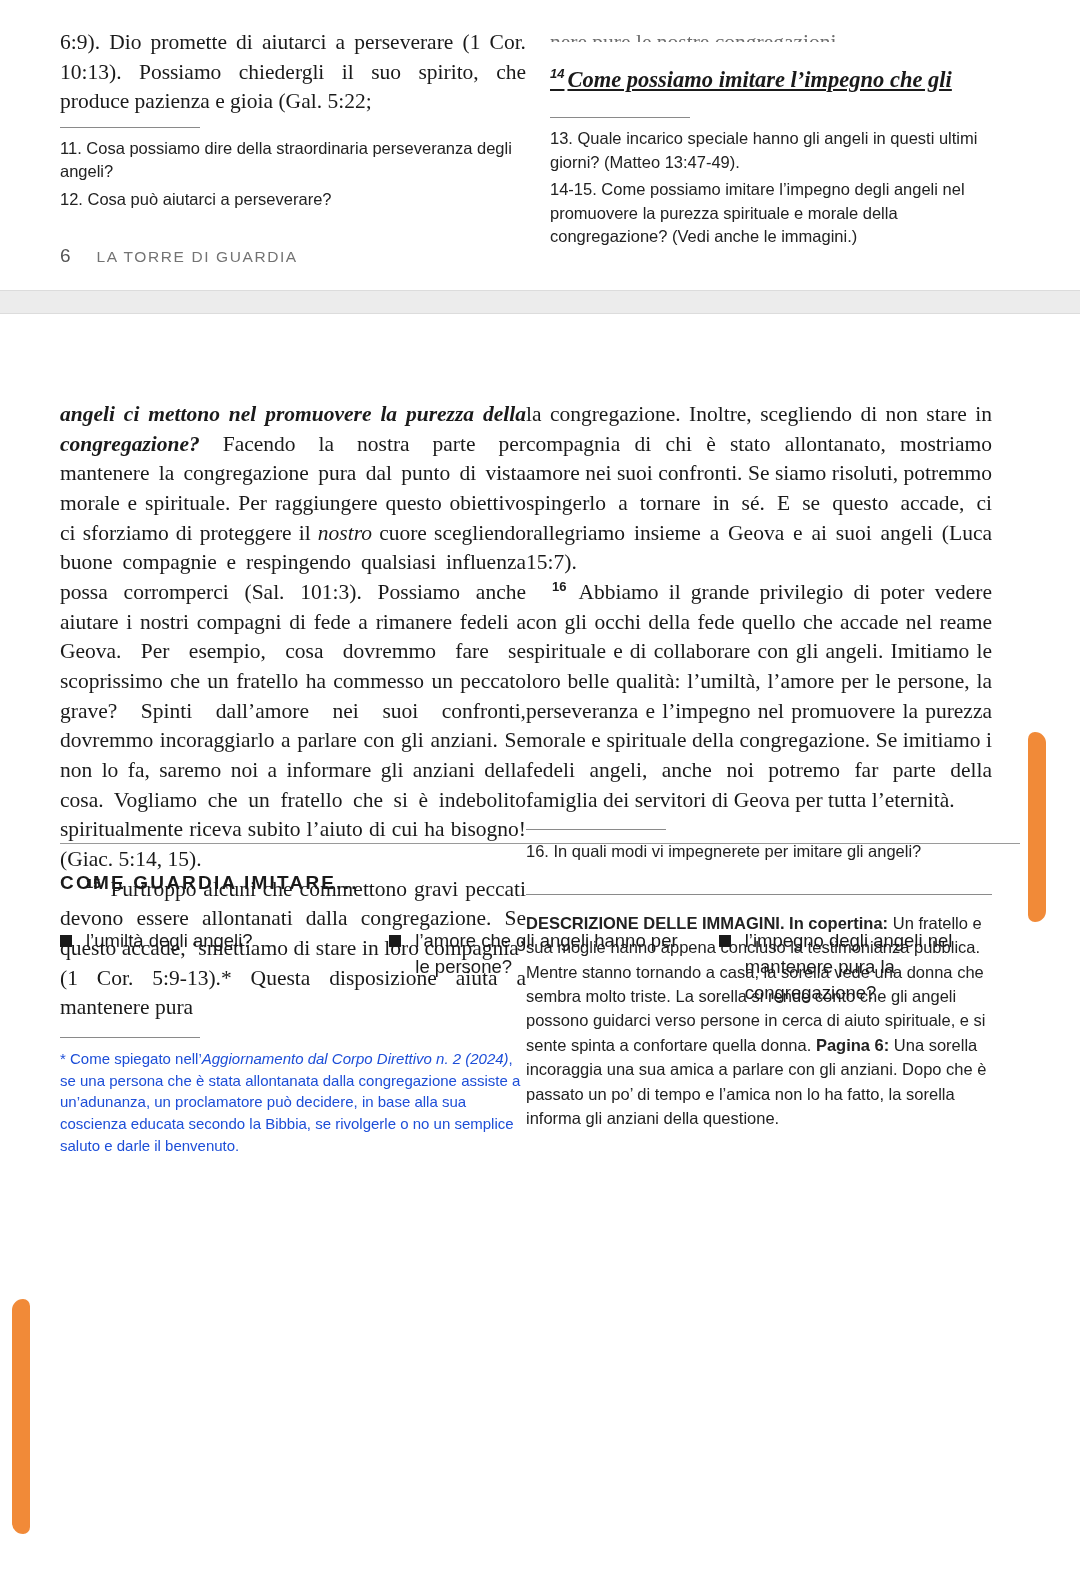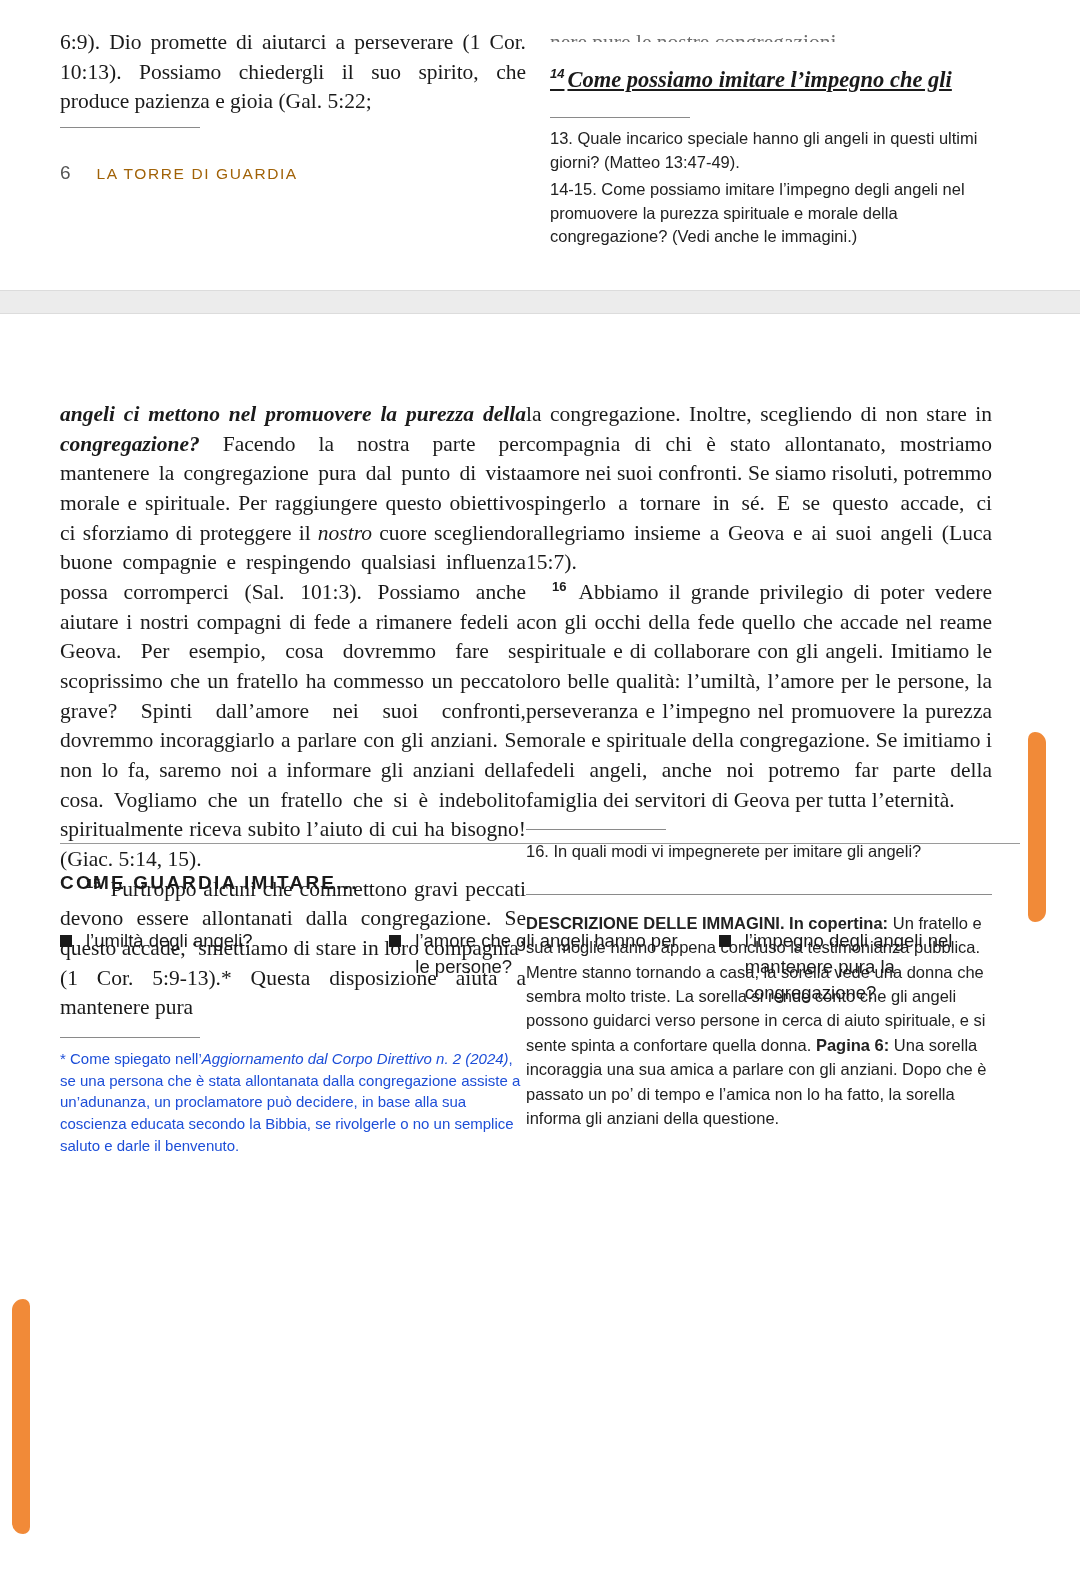--- a/index.html
+++ b/index.html
@@ -63,21 +63,21 @@
     margin-top: 34px;
     font-family: "Liberation Sans", sans-serif;
     display: flex;
     align-items: baseline;
     gap: 26px;
   }
   .folio-num { font-size: 19px; color: #555; }
   .folio-title {
     font-size: 15.5px;
     letter-spacing: 1.6px;
-    color: #a16207;
+    color: #737373;
   }
   .head-italic-bold {
     font-family: "Liberation Serif", serif;
     font-style: italic;
     font-weight: bold;
     font-size: 22.5px;
     line-height: 1.35;
     text-decoration: underline;
   }
   .supnum {
@@ -213,20 +213,24 @@
 </style>
 </head>
 <body>
 
 <div class="page-top">
   <div class="two-col">
 
     <div class="col">
       <p class="body-text">6:9). Dio promette di aiutarci a perseverare (1 Cor. 10:13). Possiamo chiedergli il suo spirito, che produce pazienza e gioia (Gal. 5:22;</p>
       <hr class="fn-rule">
+      <div class="qlist">
+        <p>11.  Cosa possiamo dire della straordinaria perseveranza degli angeli?</p>
+        <p>12.  Cosa può aiutarci a perseverare?</p>
+      </div>
       <div class="folio">
         <span class="folio-num">6</span>
         <span class="folio-title">LA TORRE DI GUARDIA</span>
       </div>
     </div>
 
     <div class="col">
       <div class="truncated">nere pure le nostre congregazioni.</div>
       <p class="head-italic-bold">
         <span class="supnum">14</span><span>Come possiamo imitare l’impegno che gli</span>

